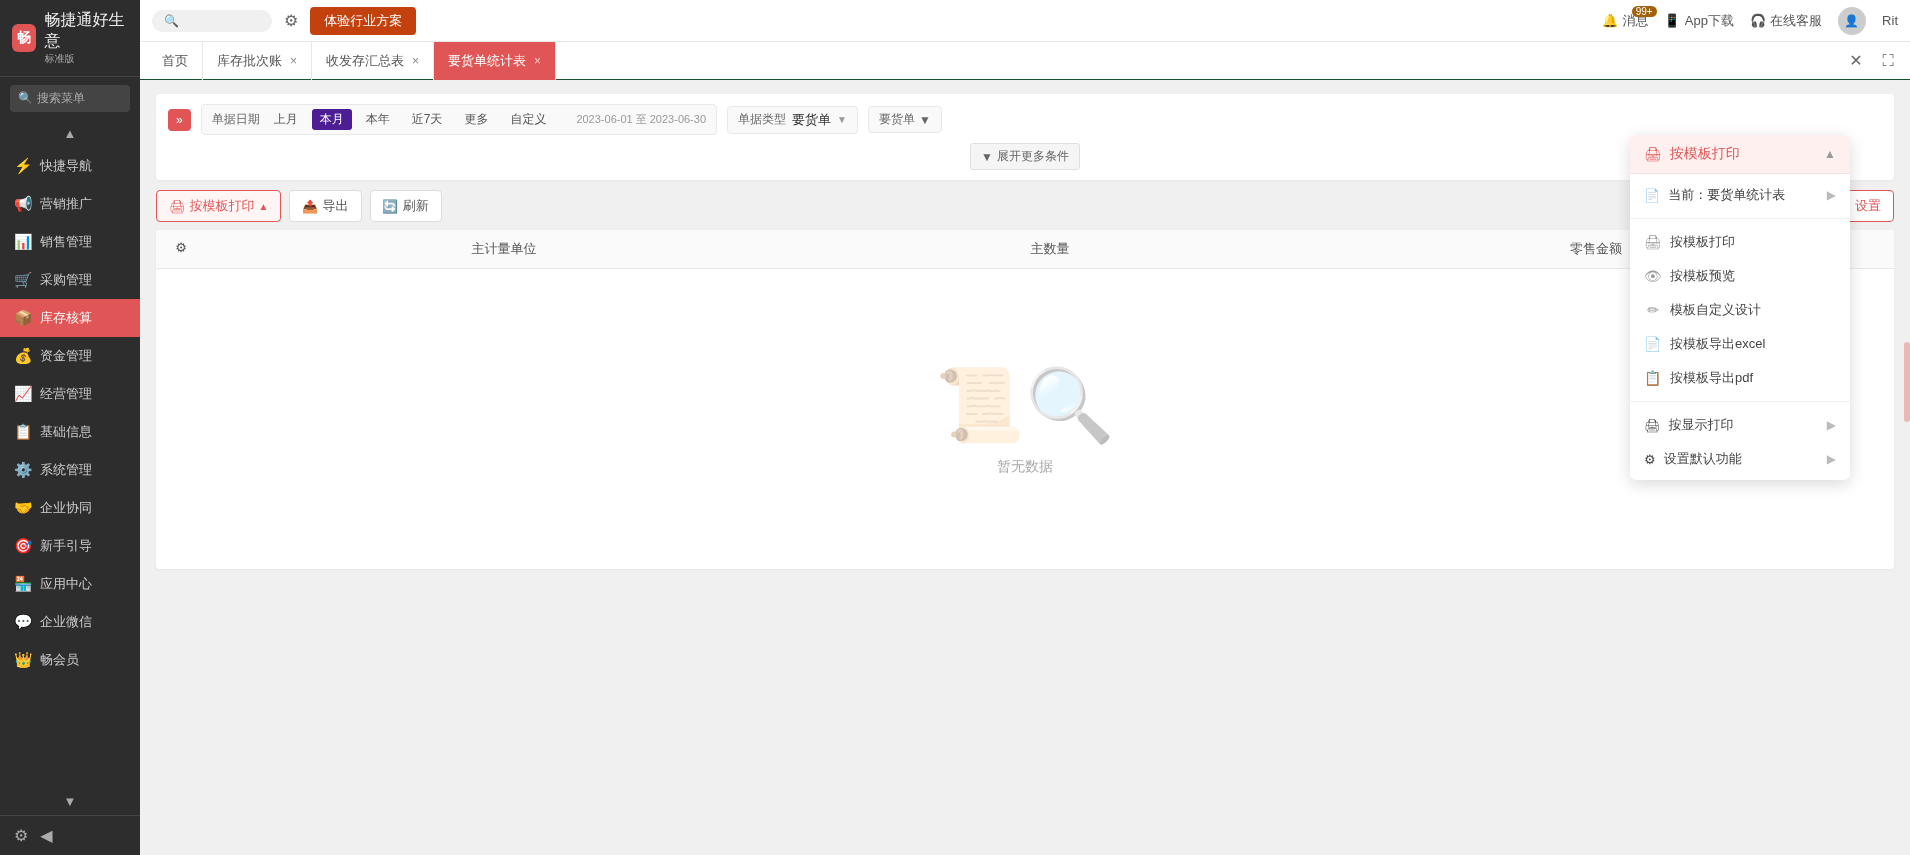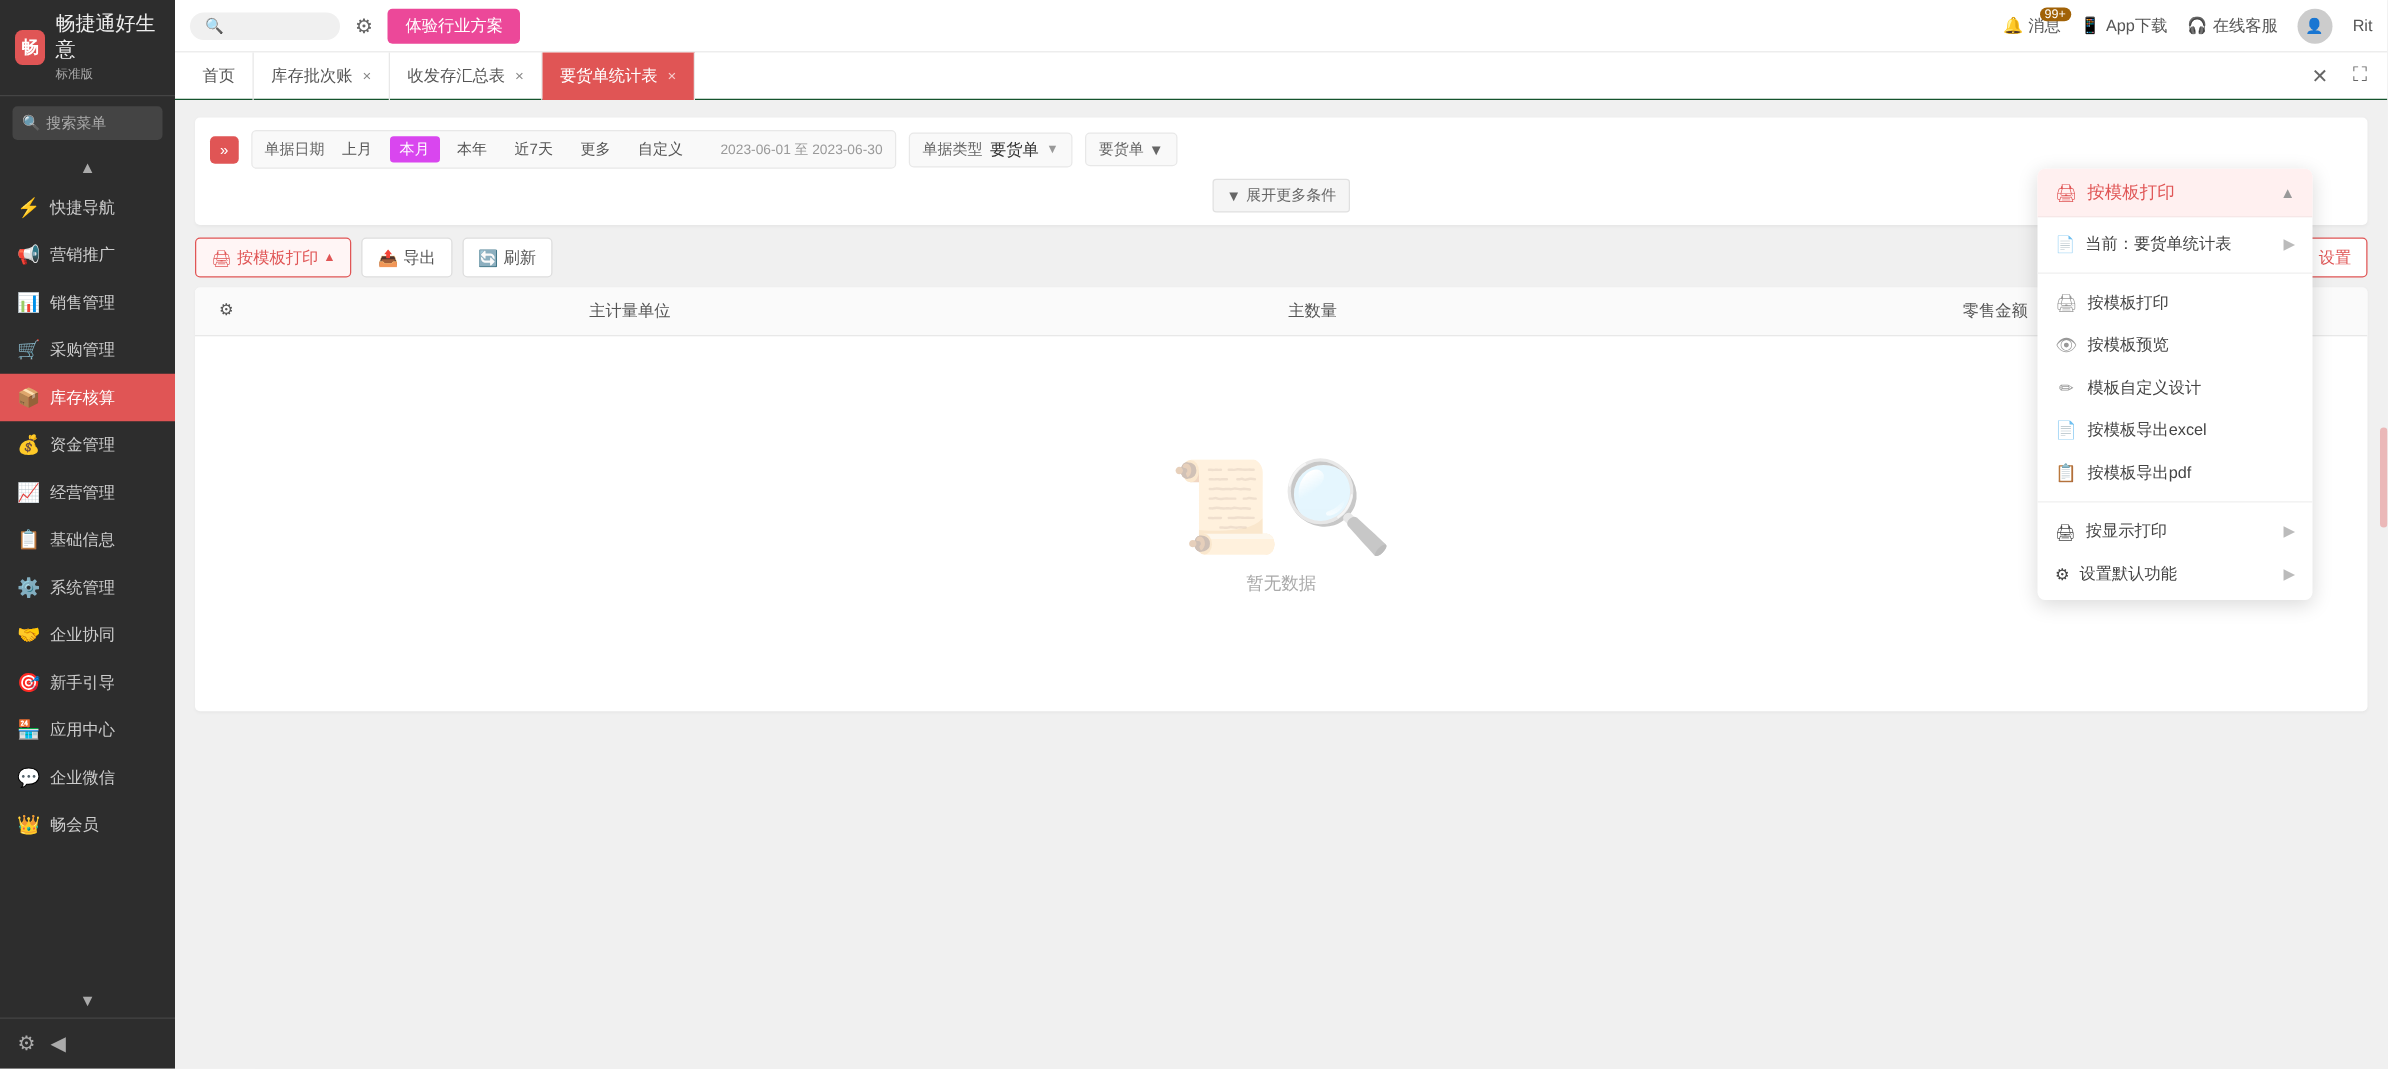--- a/index.html
+++ b/index.html
@@ -92,21 +92,21 @@
       background: #f0f0f0;
       border-radius: 12px;
       padding: 4px 12px;
       font-size: 12px;
       color: #999;
       min-width: 120px;
       display: flex; align-items: center; gap: 4px;
     }
     .top-header-gear { font-size: 16px; color: #666; cursor: pointer; margin-left: 4px; }
     .btn-experience {
-      background: #ec4899;
+      background: #c2410c;
       color: white;
       border: none;
       border-radius: 4px;
       padding: 5px 14px;
       font-size: 13px;
       cursor: pointer;
       margin-left: 4px;
     }
     .top-header-right {
       margin-left: auto;
@@ -202,21 +202,21 @@
       background: #f9f9f9;
       border: 1px solid #e8e8e8;
       border-radius: 4px;
       padding: 4px 10px;
     }
     .date-label { font-size: 12px; color: #666; }
     .date-btn {
       padding: 2px 8px; border-radius: 3px; border: none; background: transparent;
       cursor: pointer; font-size: 12px; color: #555;
     }
-    .date-btn.active { background: #d946ef; color: white; }
+    .date-btn.active { background: #4c1d95; color: white; }
     .date-range { font-size: 11px; color: #999; margin-left: 16px; }
 
     
     .type-filter {
       display: flex; align-items: center; gap: 6px;
       background: #f9f9f9;
       border: 1px solid #e8e8e8;
       border-radius: 4px;
       padding: 4px 10px;
     }

